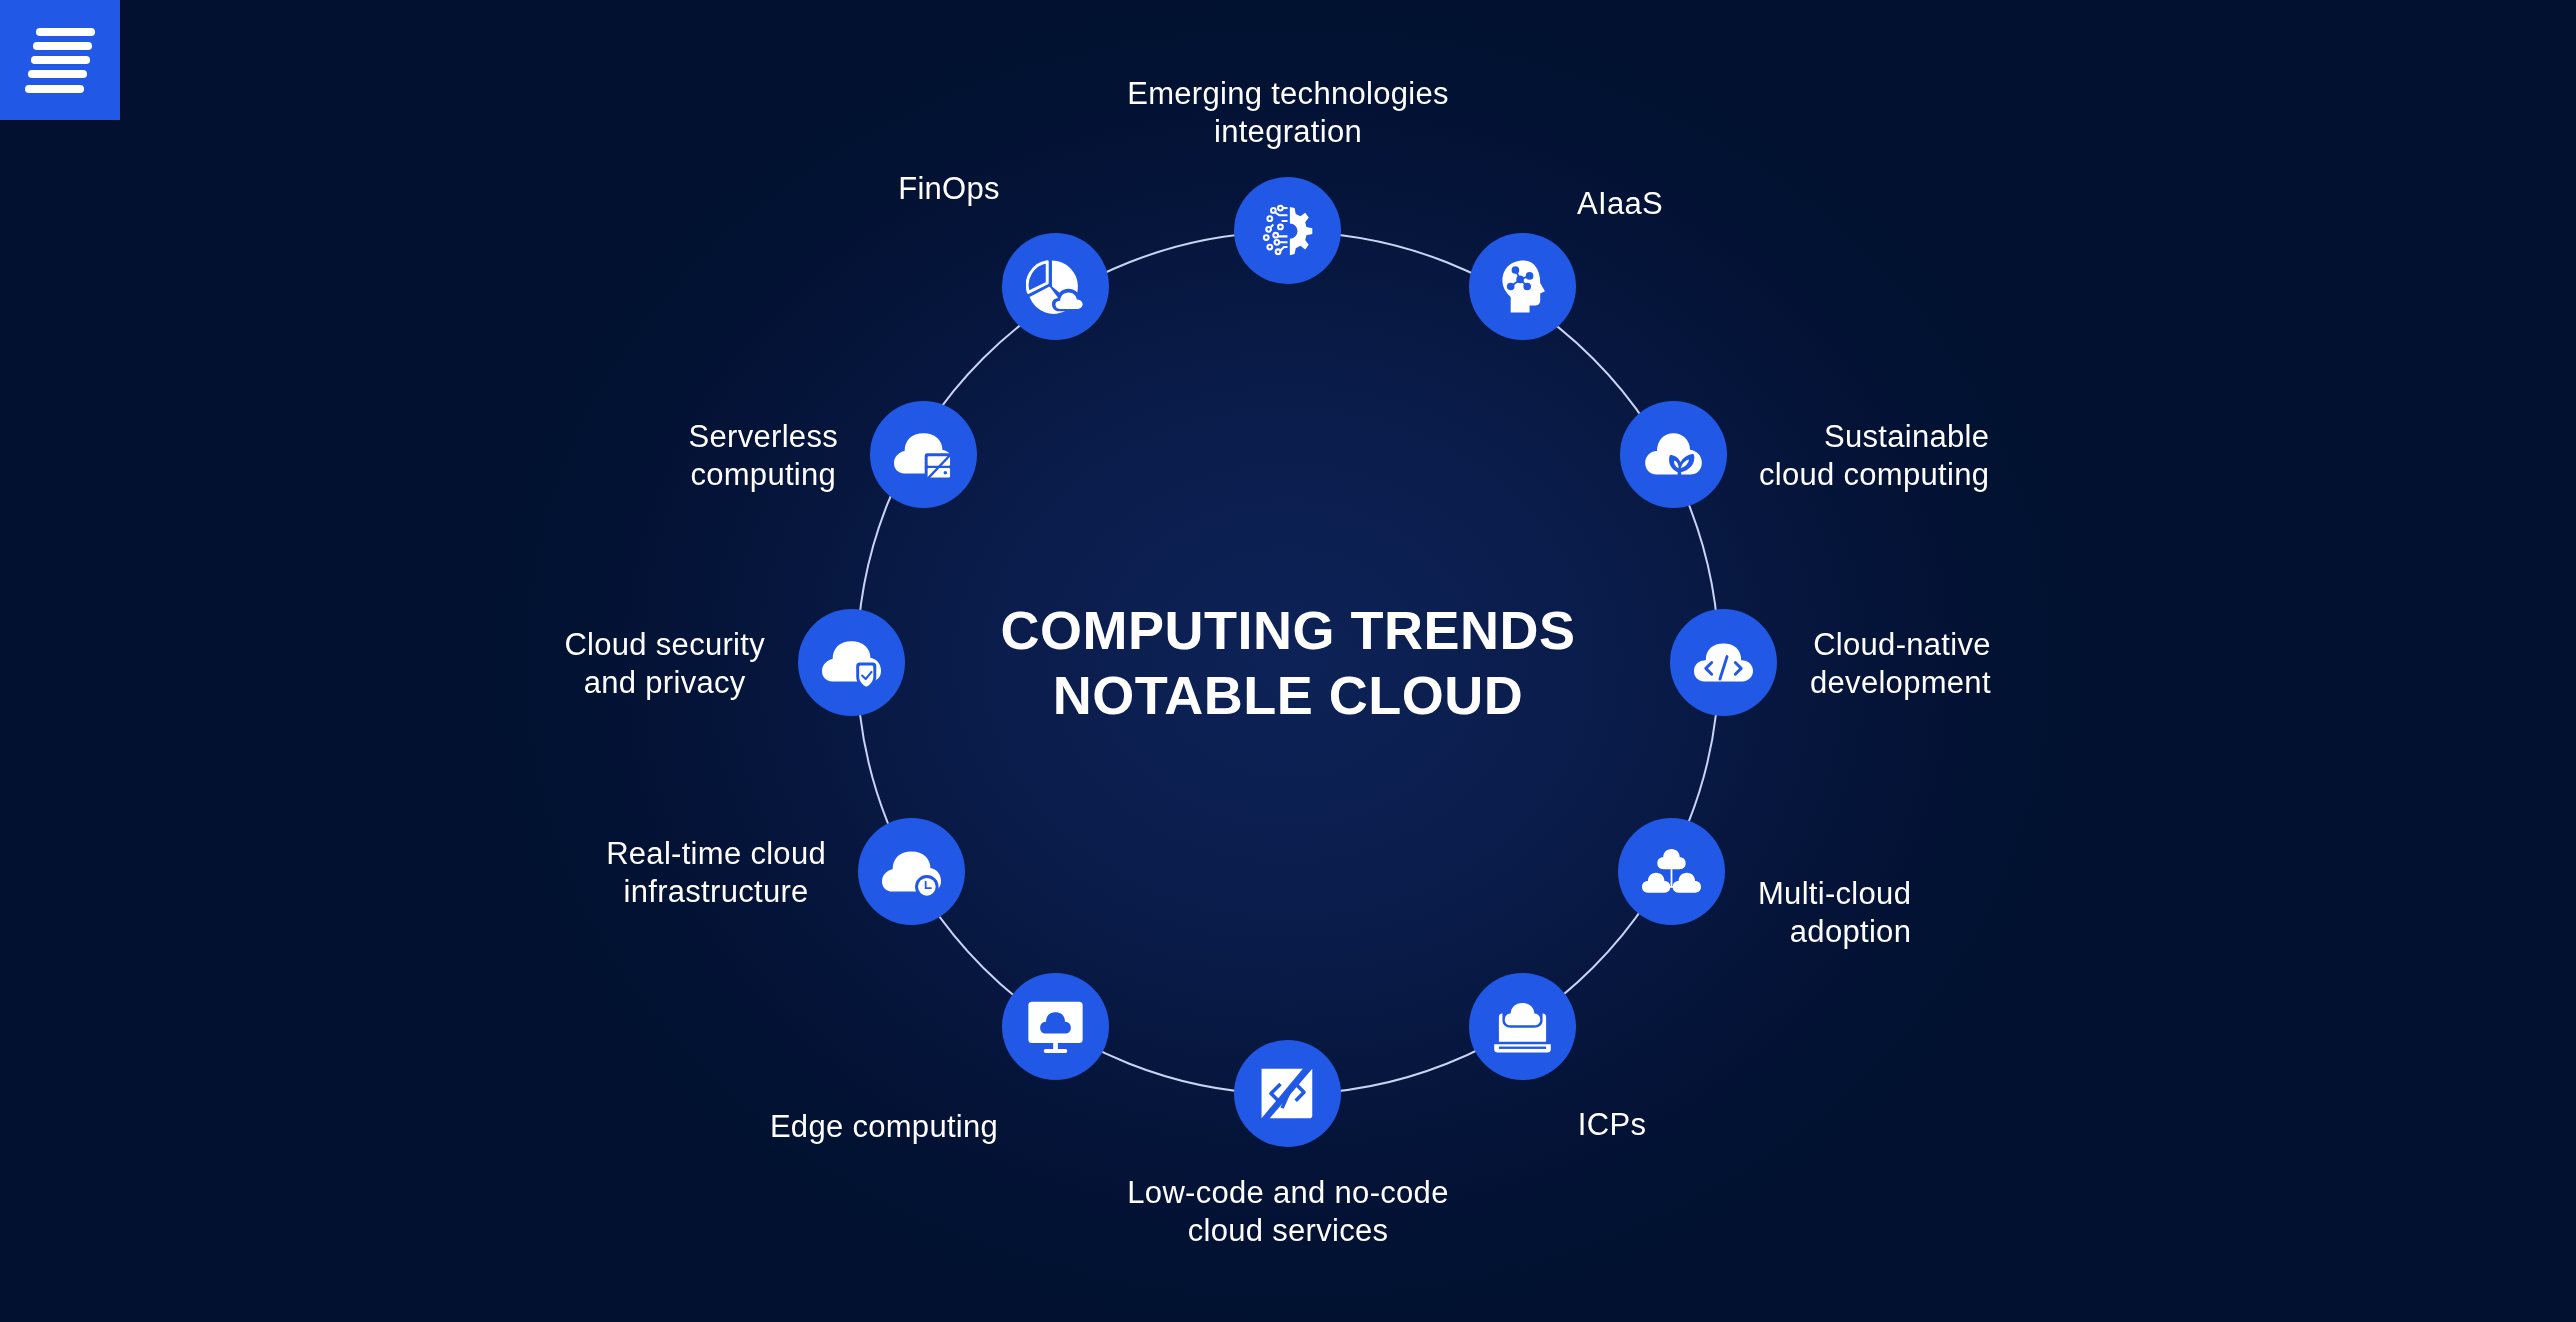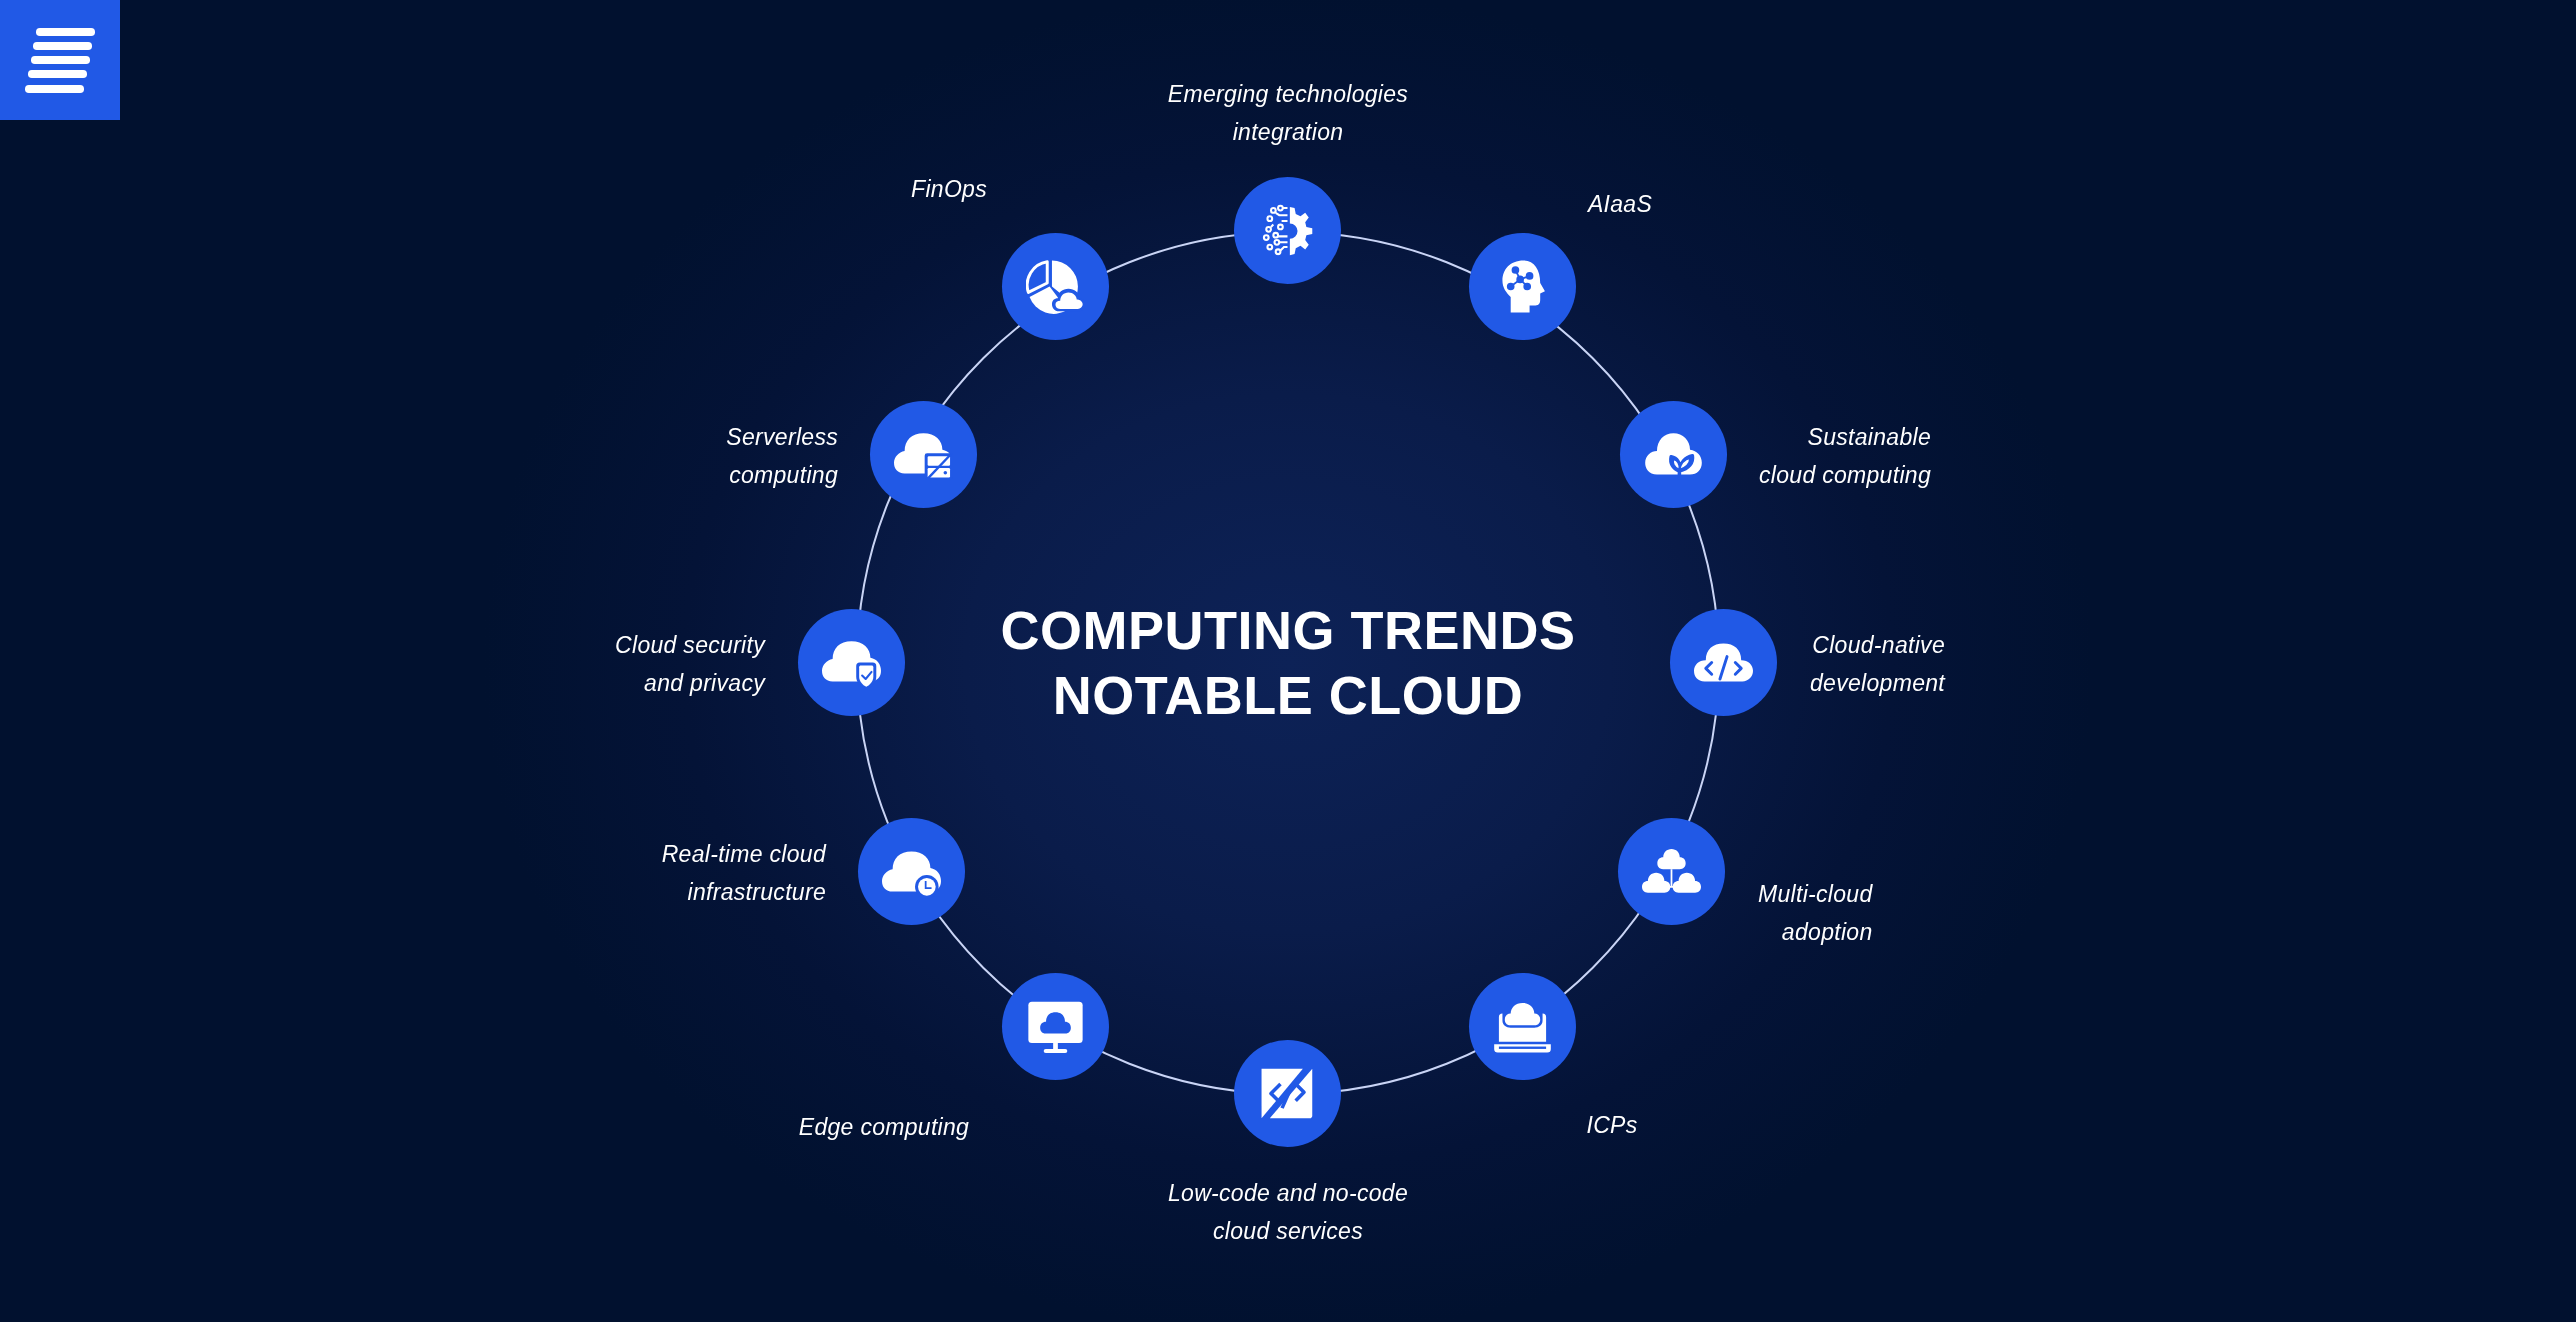--- a/index.html
+++ b/index.html
@@ -20,26 +20,26 @@
     position: absolute; left: 856px; top: 231px; width: 864px; height: 864px;
     border-radius: 50%; border: 2.1px solid #c9d4f5; box-sizing: border-box;
   }
   .node {
     position: absolute; width: 107px; height: 107px; margin-left: -54px; margin-top: -54px;
     border-radius: 50%; background: #2159e6;
     display: flex; align-items: center; justify-content: center;
   }
   .node svg { width: 59px; height: 59px; }
   .label {
-    position: absolute; font-size: 23px; line-height: 38px; color: #ffffff;
-    white-space: nowrap; font-weight: 400; letter-spacing: 0.3px; font-style: italic;
+    position: absolute; font-size: 31px; line-height: 38px; color: #ffffff;
+    white-space: nowrap; font-weight: 400; letter-spacing: 0.3px;
   }
   .label .ln { display: block; }
   .label.center { transform: translate(-50%, -50%); text-align: center; }
-  .label.right { transform: translate(-100%, -50%); text-align: right; }
+  .label.right { transform: translate(-100%, -50%); text-align: center; }
   .label.left { transform: translate(0, -50%); text-align: right; }
   .title {
     position: absolute; left: 1288px; top: 663px; transform: translate(-50%, -50%);
     text-align: center; font-weight: 700; font-size: 54px; line-height: 65px;
     white-space: nowrap; letter-spacing: 0.5px;
   }
   .title .ln { display: block; }
 </style>
 </head>
 <body>

